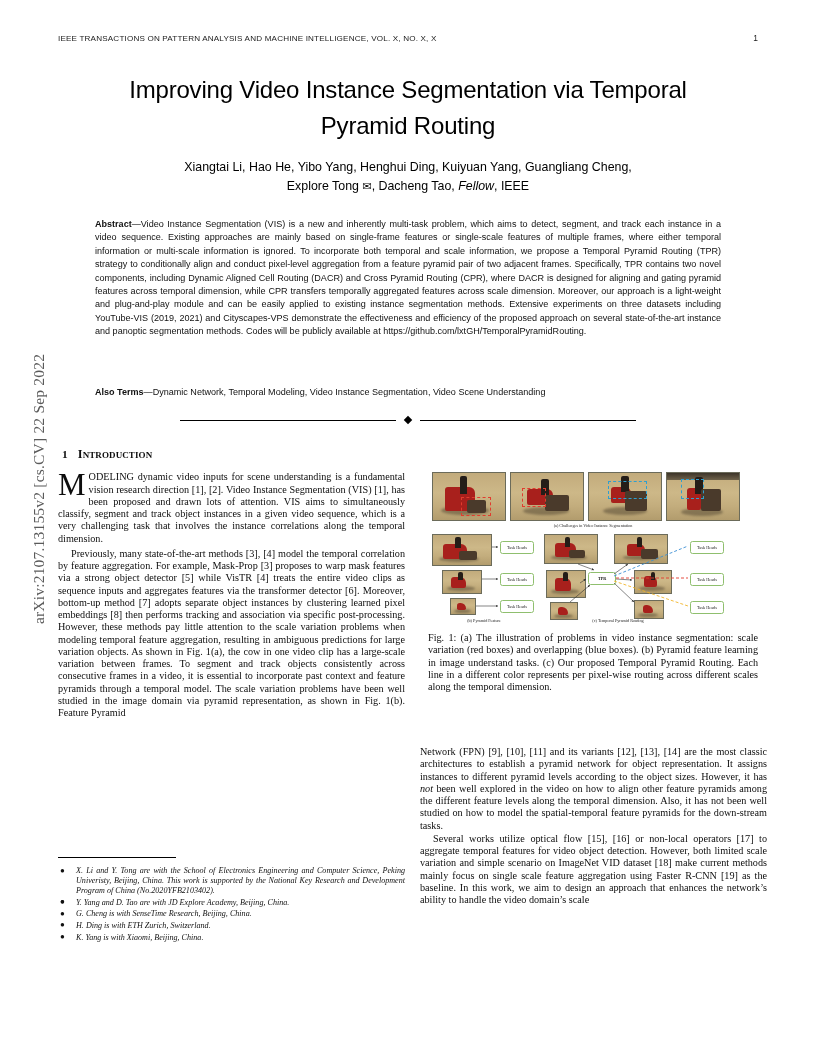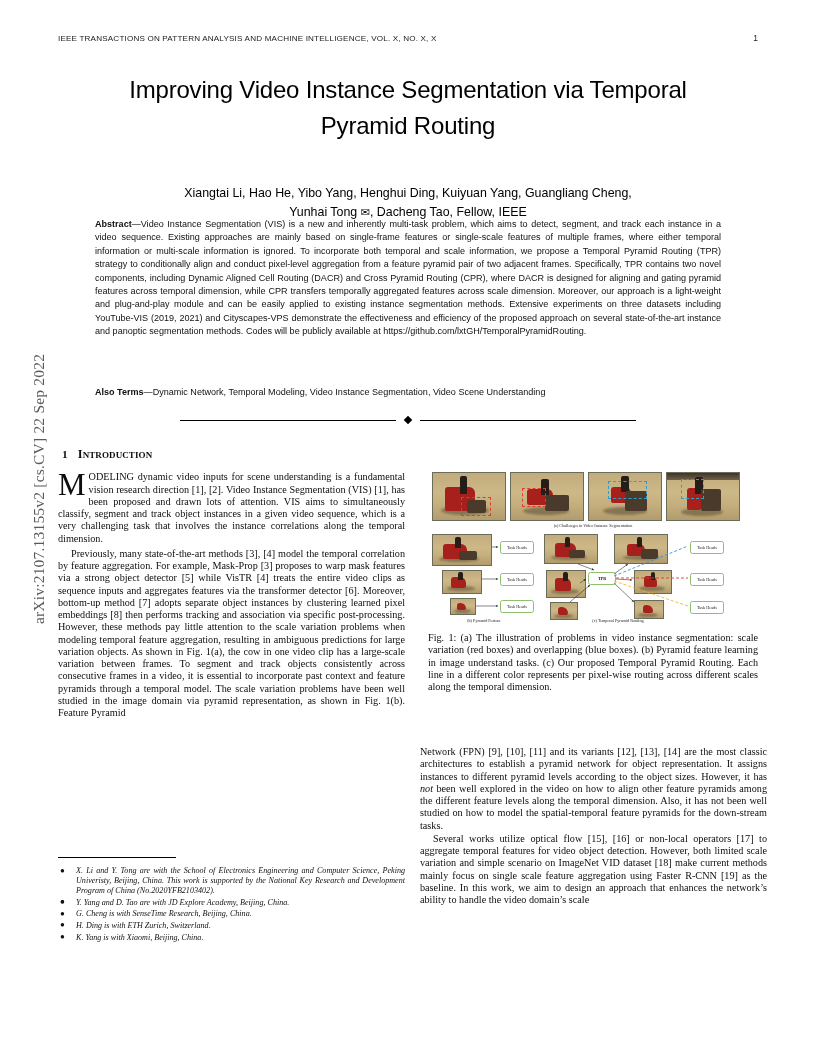--- a/index.html
+++ b/index.html
@@ -68,24 +68,23 @@
   .authors {
     position: absolute;
     left: 108px;
     top: 158px;
     width: 600px;
     text-align: center;
     font-family: "Liberation Sans", "DejaVu Sans", sans-serif;
     font-size: 12.4px;
     line-height: 19px;
     color: #000;
-    margin-top: 26px;
   }
   .authors .env { font-size: 11px; }
-  .authors .fellow { }
+  .authors .fellow { font-style: italic; }
 
   
   .abstract {
     position: absolute;
     left: 95px;
     top: 218px;
     width: 626px;
     font-family: "Liberation Sans", "DejaVu Sans", sans-serif;
     font-size: 9.05px;
     line-height: 13.4px;
@@ -328,21 +327,21 @@
 
   <div class="runhead">
     <span>IEEE TRANSACTIONS ON PATTERN ANALYSIS AND MACHINE INTELLIGENCE, VOL. X, NO. X, X</span>
     <span class="runhead-num">1</span>
   </div>
 
   <div class="title">Improving Video Instance Segmentation via Temporal Pyramid Routing</div>
 
   <div class="authors">
     <div>Xiangtai Li, Hao He, Yibo Yang, Henghui Ding, Kuiyuan Yang, Guangliang Cheng,</div>
-    <div><span>Yunhai Tong </span><span class="env">✉</span><span>, Dacheng Tao, </span><span class="fellow">Fellow</span><span>, IEEE</span></div>
+    <div><span>Explore Tong </span><span class="env">✉</span><span>, Dacheng Tao, </span><span class="fellow">Fellow</span><span>, IEEE</span></div>
   </div>
 
   <div class="abstract"><b>Abstract</b><span>—</span><span>Video Instance Segmentation (VIS) is a new and inherently multi-task problem, which aims to detect, segment, and track each instance in a video sequence. Existing approaches are mainly based on single-frame features or single-scale features of multiple frames, where either temporal information or multi-scale information is ignored. To incorporate both temporal and scale information, we propose a Temporal Pyramid Routing (TPR) strategy to conditionally align and conduct pixel-level aggregation from a feature pyramid pair of two adjacent frames. Specifically, TPR contains two novel components, including Dynamic Aligned Cell Routing (DACR) and Cross Pyramid Routing (CPR), where DACR is designed for aligning and gating pyramid features across temporal dimension, while CPR transfers temporally aggregated features across scale dimension. Moreover, our approach is a light-weight and plug-and-play module and can be easily applied to existing instance segmentation methods. Extensive experiments on three datasets including YouTube-VIS (2019, 2021) and Cityscapes-VPS demonstrate the effectiveness and efficiency of the proposed approach on several state-of-the-art instance and panoptic segmentation methods. Codes will be publicly available at https://github.com/lxtGH/TemporalPyramidRouting.</span></div>
 
   <div class="idxterms"><b>Also Terms</b><span>—</span><span>Dynamic Network, Temporal Modeling, Video Instance Segmentation, Video Scene Understanding</span></div>
 
   <div class="ornament">
     <div class="rule"></div>
     <div class="diamond"></div>
     <div class="rule"></div>

